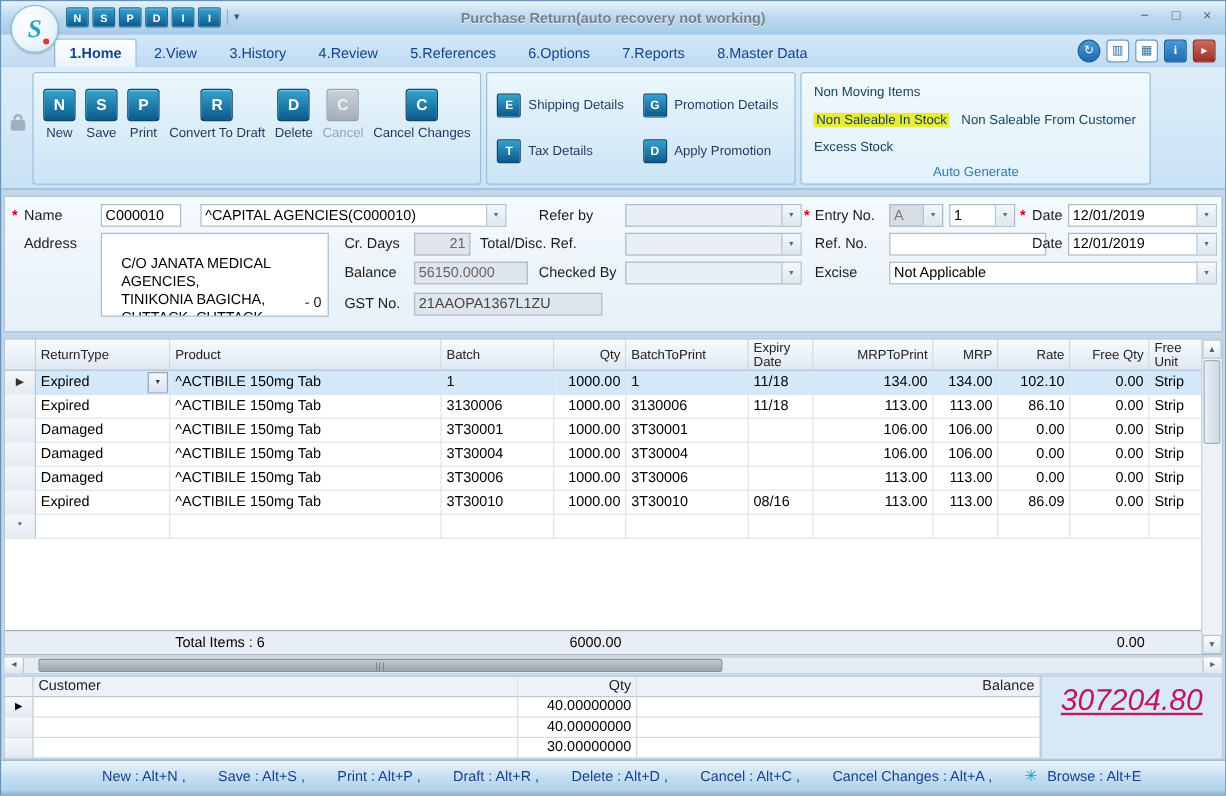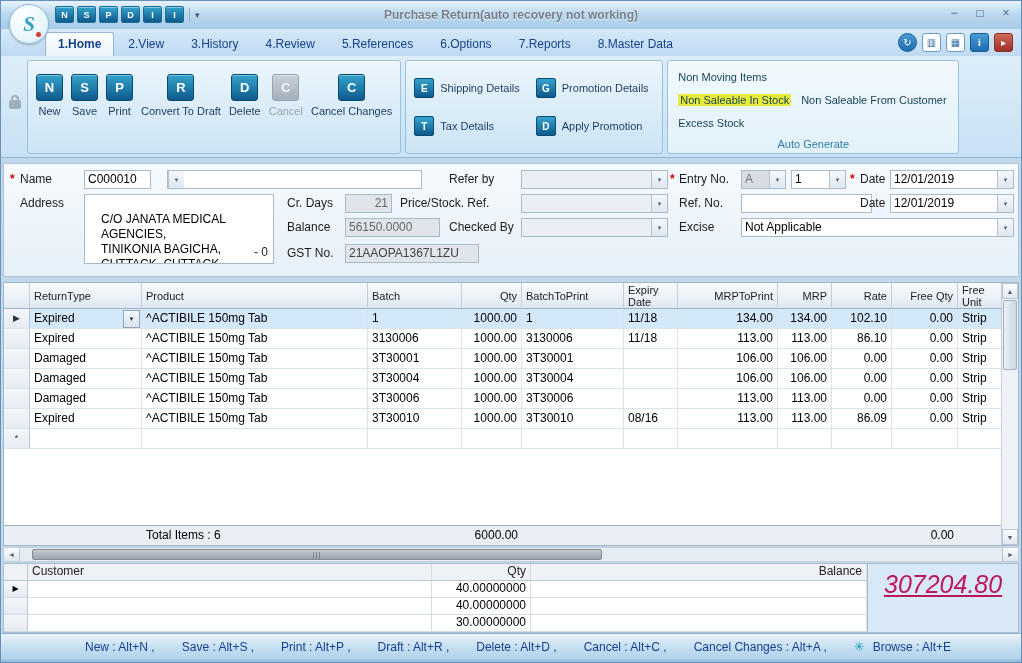--- a/index.html
+++ b/index.html
@@ -278,20 +278,21 @@
       </div>
       <div class="agcaption">Auto Generate</div>
     </div>
   </div>
 
   <div class="form-panel">
     <span class="req" style="left:6px;top:6px">*</span>
     <span class="flabel" style="left:16px;top:6px">Name</span>
     <span class="tinput" style="left:80px;top:6px;width:67px">C000010</span>
     <div class="combo" style="left:163px;top:6px;width:255px">
+      <span class="cval">^CAPITAL AGENCIES(C000010)</span>
         <span class="cbtn">▼</span>
     </div>
     <span class="flabel" style="left:445px;top:6px">Refer by</span>
     <div class="combo blank" style="left:517px;top:6px;width:147px">
       <span class="cval"></span>
         <span class="cbtn">▼</span>
     </div>
     <span class="req" style="left:666px;top:6px">*</span>
     <span class="flabel" style="left:675px;top:6px">Entry No.</span>
     <div class="combo dis" style="left:737px;top:6px;width:45px">
@@ -312,21 +313,21 @@
     <span class="flabel" style="left:16px;top:30px">Address</span>
     <div class="addr" style="left:80px;top:30px;width:190px;height:70px">
       <span>C/O JANATA MEDICAL
 AGENCIES,
 TINIKONIA BAGICHA,
 CUTTACK, CUTTACK</span>
       <span class="addr-suffix">- 0</span>
     </div>
     <span class="flabel" style="left:283px;top:30px">Cr. Days</span>
     <span class="tinput ro ra" style="left:341px;top:30px;width:47px">21</span>
-    <span class="flabel" style="left:396px;top:30px">Price/Stock. Ref.</span>
+    <span class="flabel" style="left:396px;top:30px">Total/Disc. Ref.</span>
     <div class="combo blank" style="left:517px;top:30px;width:147px">
       <span class="cval"></span>
         <span class="cbtn">▼</span>
     </div>
     <span class="flabel" style="left:675px;top:30px">Ref. No.</span>
     <span class="tinput" style="left:737px;top:30px;width:131px"></span>
     <span class="flabel" style="left:856px;top:30px">Date</span>
     <div class="combo" style="left:886px;top:30px;width:124px">
       <span class="cval">12/01/2019</span>
         <span class="cbtn">▼</span>
@@ -339,21 +340,21 @@
       <span class="cval"></span>
         <span class="cbtn">▼</span>
     </div>
     <span class="flabel" style="left:675px;top:54px">Excise</span>
     <div class="combo" style="left:737px;top:54px;width:273px">
       <span class="cval">Not Applicable</span>
         <span class="cbtn">▼</span>
     </div>
 
     <span class="flabel" style="left:283px;top:80px">GST No.</span>
-    <span class="tinput ro" style="left:341px;top:80px;width:134px;color:#444">21AAOPA1367L1ZU</span>
+    <span class="tinput ro" style="left:341px;top:80px;width:157px;color:#444">21AAOPA1367L1ZU</span>
   </div>
 
   <div class="grid-panel">
     <div class="grid-main">
       <div class="grow ghead">
         <div class="gc sel"></div>
         <div class="gc w-rt">ReturnType</div>
         <div class="gc w-prod">Product</div>
         <div class="gc w-batch">Batch</div>
         <div class="gc w-qty num">Qty</div>

